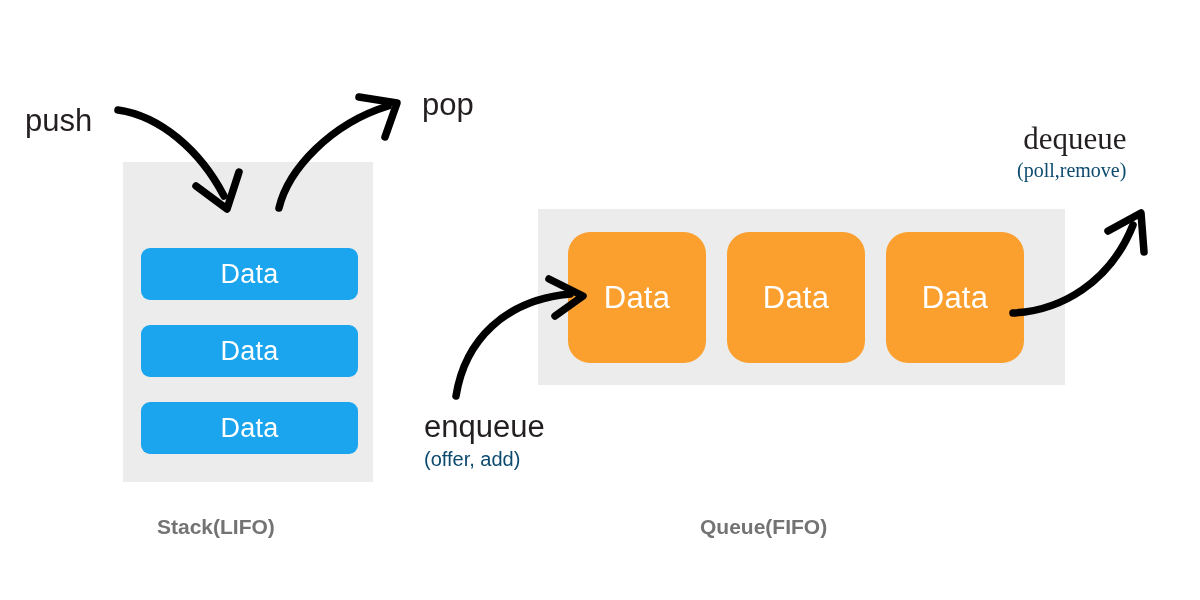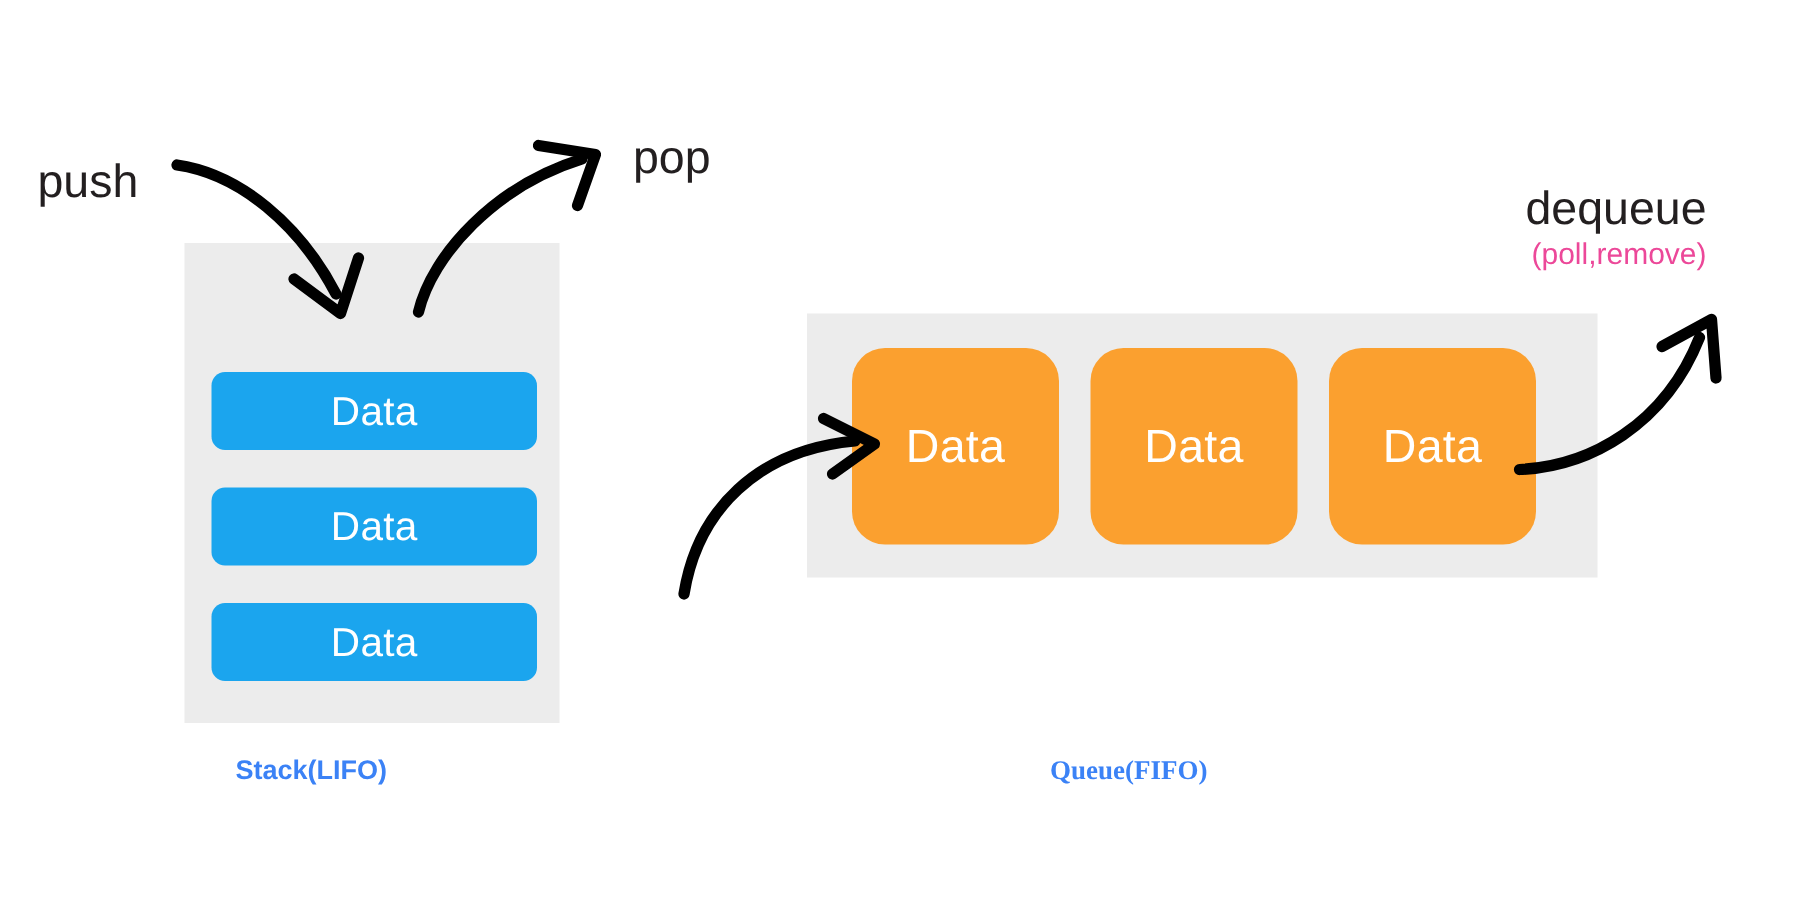--- a/index.html
+++ b/index.html
@@ -65,33 +65,33 @@
   #queue-cell-0 { left: 568px; }
   #queue-cell-1 { left: 727px; }
   #queue-cell-2 { left: 886px; }
 
   
   .label {
     white-space: nowrap;
     line-height: 1.12;
   }
   .label-main   { font-size: 31px; font-weight: 400; color: #231f20; }
-  .label-sub    { font-size: 20px; font-weight: 400; color: #ec4899; }
-  .label-title  { font-size: 18px; font-weight: 700; color: #3b82f6; }
+  .label-sub    { font-size: 20px; font-weight: 400; color: #0c4a6e; }
+  .label-title  { font-size: 21px; font-weight: 700; color: #737373; margin-top: 12px; }
 
   #label-push    { left: 25px;  top: 104px; }
   #label-pop     { left: 422px; top: 88px; }
 
   #label-enqueue-group { left: 424px; top: 410px; }
-  #label-dequeue-group { left: 1017px; top: 122px; text-align: right; }
+  #label-dequeue-group { left: 1017px; top: 122px; text-align: right; font-family: Liberation Serif, serif; }
   #label-dequeue-group .label-sub { margin-top: 2px; }
   #label-enqueue-group .label-sub { margin-top: 3px; }
 
   #title-stack  { left: 157px; top: 503px; }
-  #title-queue  { left: 700px; top: 503px; font-family: Liberation Serif, serif; }
+  #title-queue  { left: 700px; top: 503px; }
 
   
   #arrow-layer {
     position: absolute;
     left: 0; top: 0;
     width: 1200px; height: 600px;
     pointer-events: none;
   }
 </style>
 </head>
@@ -110,20 +110,24 @@
   <div class="node label label-main" id="label-pop">pop</div>
 
   <div class="node label label-title" id="title-stack">Stack(LIFO)</div>
 
   <div class="node tray" id="queue-tray"></div>
 
   <div class="node cell cell-queue" id="queue-cell-0">Data</div>
   <div class="node cell cell-queue" id="queue-cell-1">Data</div>
   <div class="node cell cell-queue" id="queue-cell-2">Data</div>
 
+  <div class="node" id="label-enqueue-group">
+    <div class="label label-main">enqueue</div>
+    <div class="label label-sub">(offer, add)</div>
+  </div>
 
   <div class="node" id="label-dequeue-group">
     <div class="label label-main">dequeue</div>
     <div class="label label-sub">(poll,remove)</div>
   </div>
 
   <div class="node label label-title" id="title-queue">Queue(FIFO)</div>
 
   <svg id="arrow-layer" viewBox="0 0 1200 600">
 

